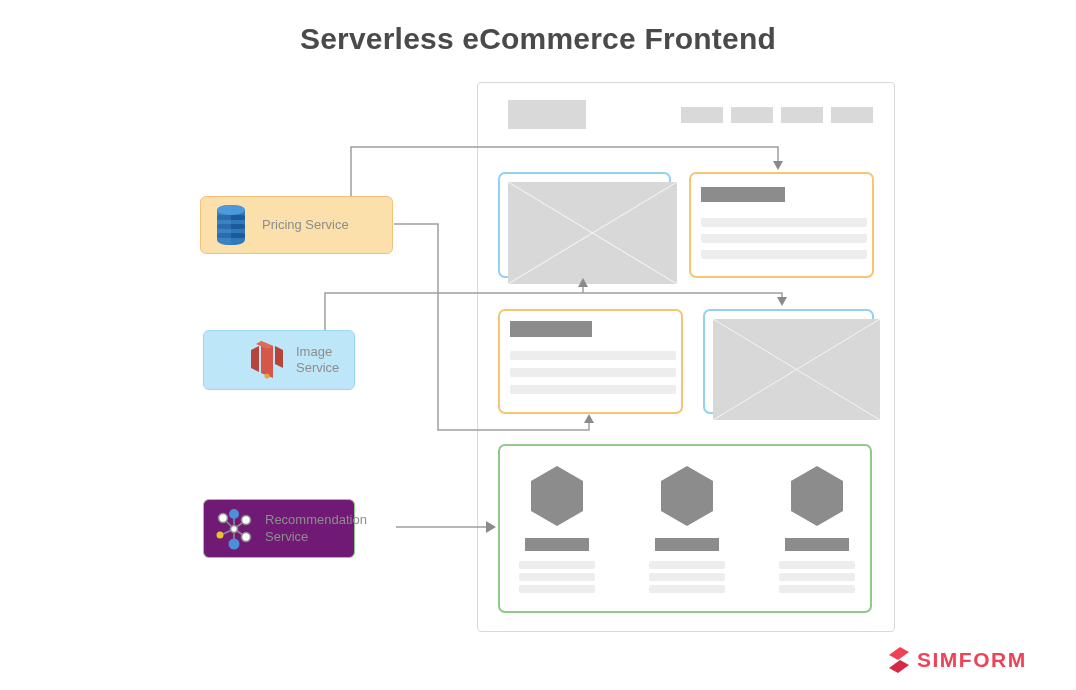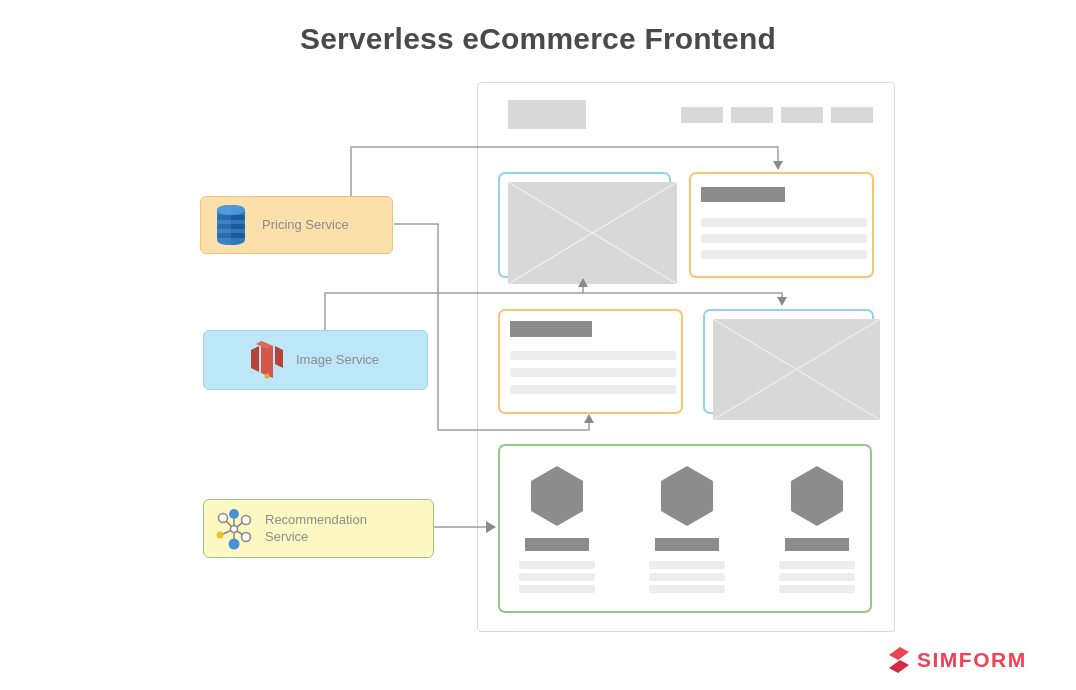--- a/index.html
+++ b/index.html
@@ -38,22 +38,22 @@
        clip-path:polygon(50% 0,100% 25%,100% 75%,50% 100%,0 75%,0 25%);}
   .rec-bar{width:64px;height:13px;background:#8c8c8c;margin-top:12px;}
   .rec-lines{margin-top:10px;display:flex;flex-direction:column;gap:4px;align-items:center;}
   .rec-line{width:76px;height:8px;background:#ededed;border-radius:2px;}
 
   
   .service{position:absolute;box-sizing:border-box;border-radius:6px;display:flex;align-items:center;
            gap:10px;padding-left:9px;z-index:3;}
   .service .label{font-size:13px;color:#8d8d8d;line-height:1.25;}
   .svc-pricing{left:200px;top:196px;width:193px;height:58px;background:#fbe0ac;border:1.5px solid #f6c27a;}
-  .svc-image{left:203px;top:330px;width:225px;height:60px;background:#bde6f8;border:1.5px solid #9bd7f3;padding-left:44px;}
-  .svc-rec{left:203px;top:499px;width:231px;height:59px;background:#fef9c3;border:1.5px solid #90c989;}
+  .svc-image{left:203px;top:330px;width:152px;height:60px;background:#bde6f8;border:1.5px solid #9bd7f3;padding-left:44px;}
+  .svc-rec{left:203px;top:499px;width:152px;height:59px;background:#701a75;border:1.5px solid #90c989;}
   .svc-rec .label{width:126px;}
   .svc-icon{flex:0 0 auto;display:flex;}
 
   
   .connectors{position:absolute;left:0;top:0;width:1076px;height:690px;z-index:2;pointer-events:none;}
 
   
   .brand{position:absolute;left:886px;top:646px;display:flex;align-items:center;gap:5px;z-index:4;}
   .brand .brand-text{font-size:21px;font-weight:700;color:#ee4256;letter-spacing:1.5px;text-align:right;}
 </style>

